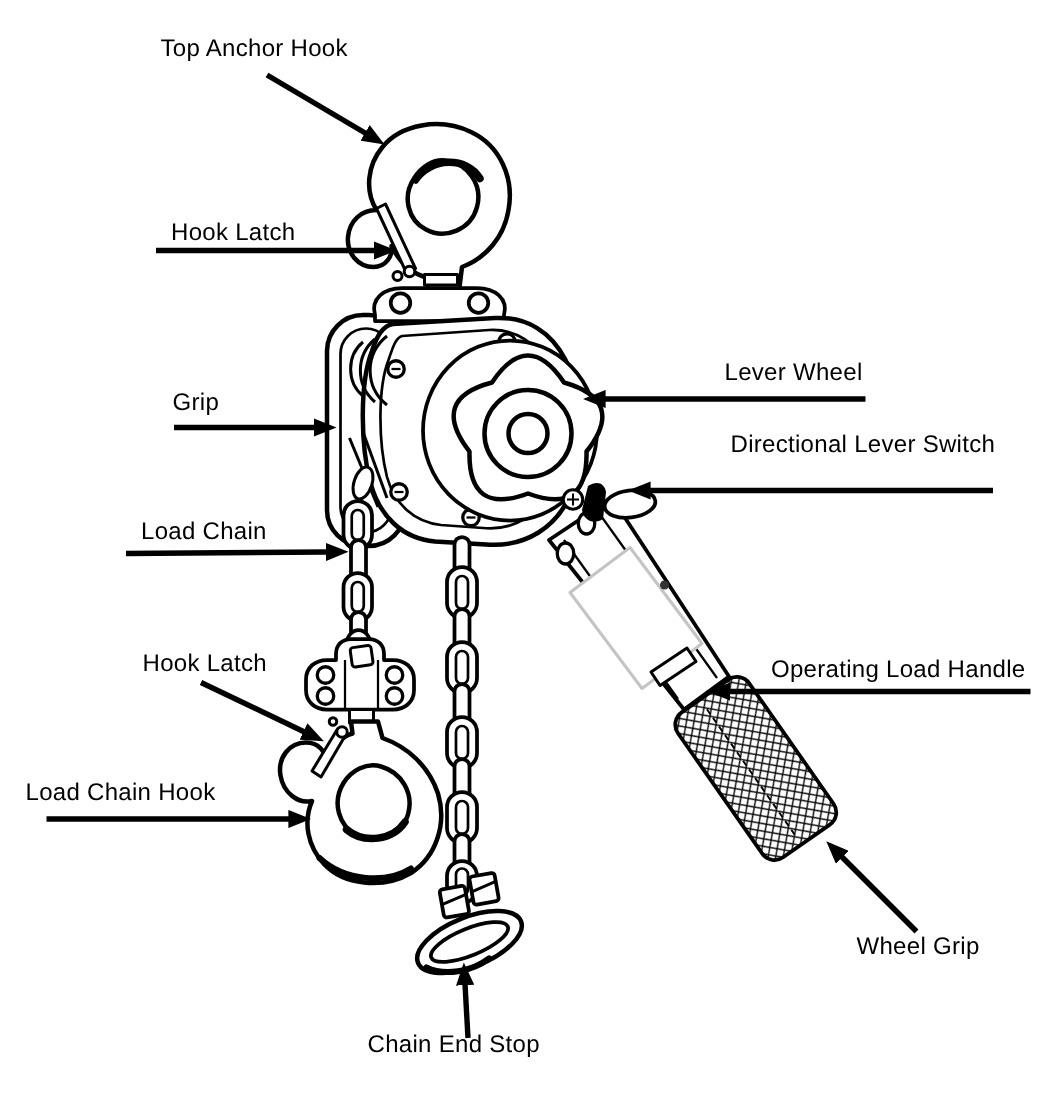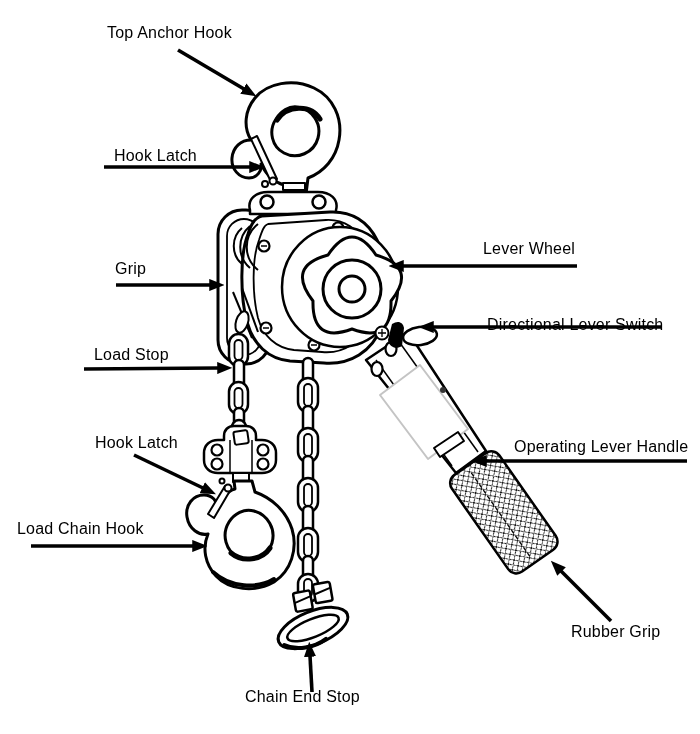--- a/index.html
+++ b/index.html
@@ -233,21 +233,21 @@
       <line x1="577" y1="266" x2="403" y2="266" marker-end="url(#ah)"></line>
       <line x1="662" y1="327" x2="433" y2="327" marker-end="url(#ah)"></line>
       <line x1="687" y1="461" x2="486" y2="461" marker-end="url(#ah)"></line>
       <line x1="611" y1="621" x2="561" y2="571" marker-end="url(#ah)"></line>
     </g>
   </svg>
 
   <div class="label" style="left:107px;top:24px">Top Anchor Hook</div>
   <div class="label" style="left:114px;top:147px">Hook Latch</div>
   <div class="label" style="left:115px;top:260px">Grip</div>
-  <div class="label" style="left:94px;top:346px">Load Stop</div>
+  <div class="label" style="left:94px;top:346px">Load Chain</div>
   <div class="label" style="left:95px;top:434px">Hook Latch</div>
   <div class="label" style="left:245px;top:688px">Chain End Stop</div>
   <div class="label" style="left:17px;top:520px">Load Chain Hook</div>
   <div class="label" style="left:483px;top:240px">Lever Wheel</div>
-  <div class="label" style="left:487px;top:316px">Directional Lever Switch</div>
-  <div class="label" style="left:514px;top:438px">Operating Lever Handle</div>
-  <div class="label" style="left:571px;top:623px">Rubber Grip</div>
+  <div class="label" style="left:487px;top:288px">Directional Lever Switch</div>
+  <div class="label" style="left:514px;top:438px">Operating Load Handle</div>
+  <div class="label" style="left:571px;top:623px">Wheel Grip</div>
 </div>
 
 </body></html>

